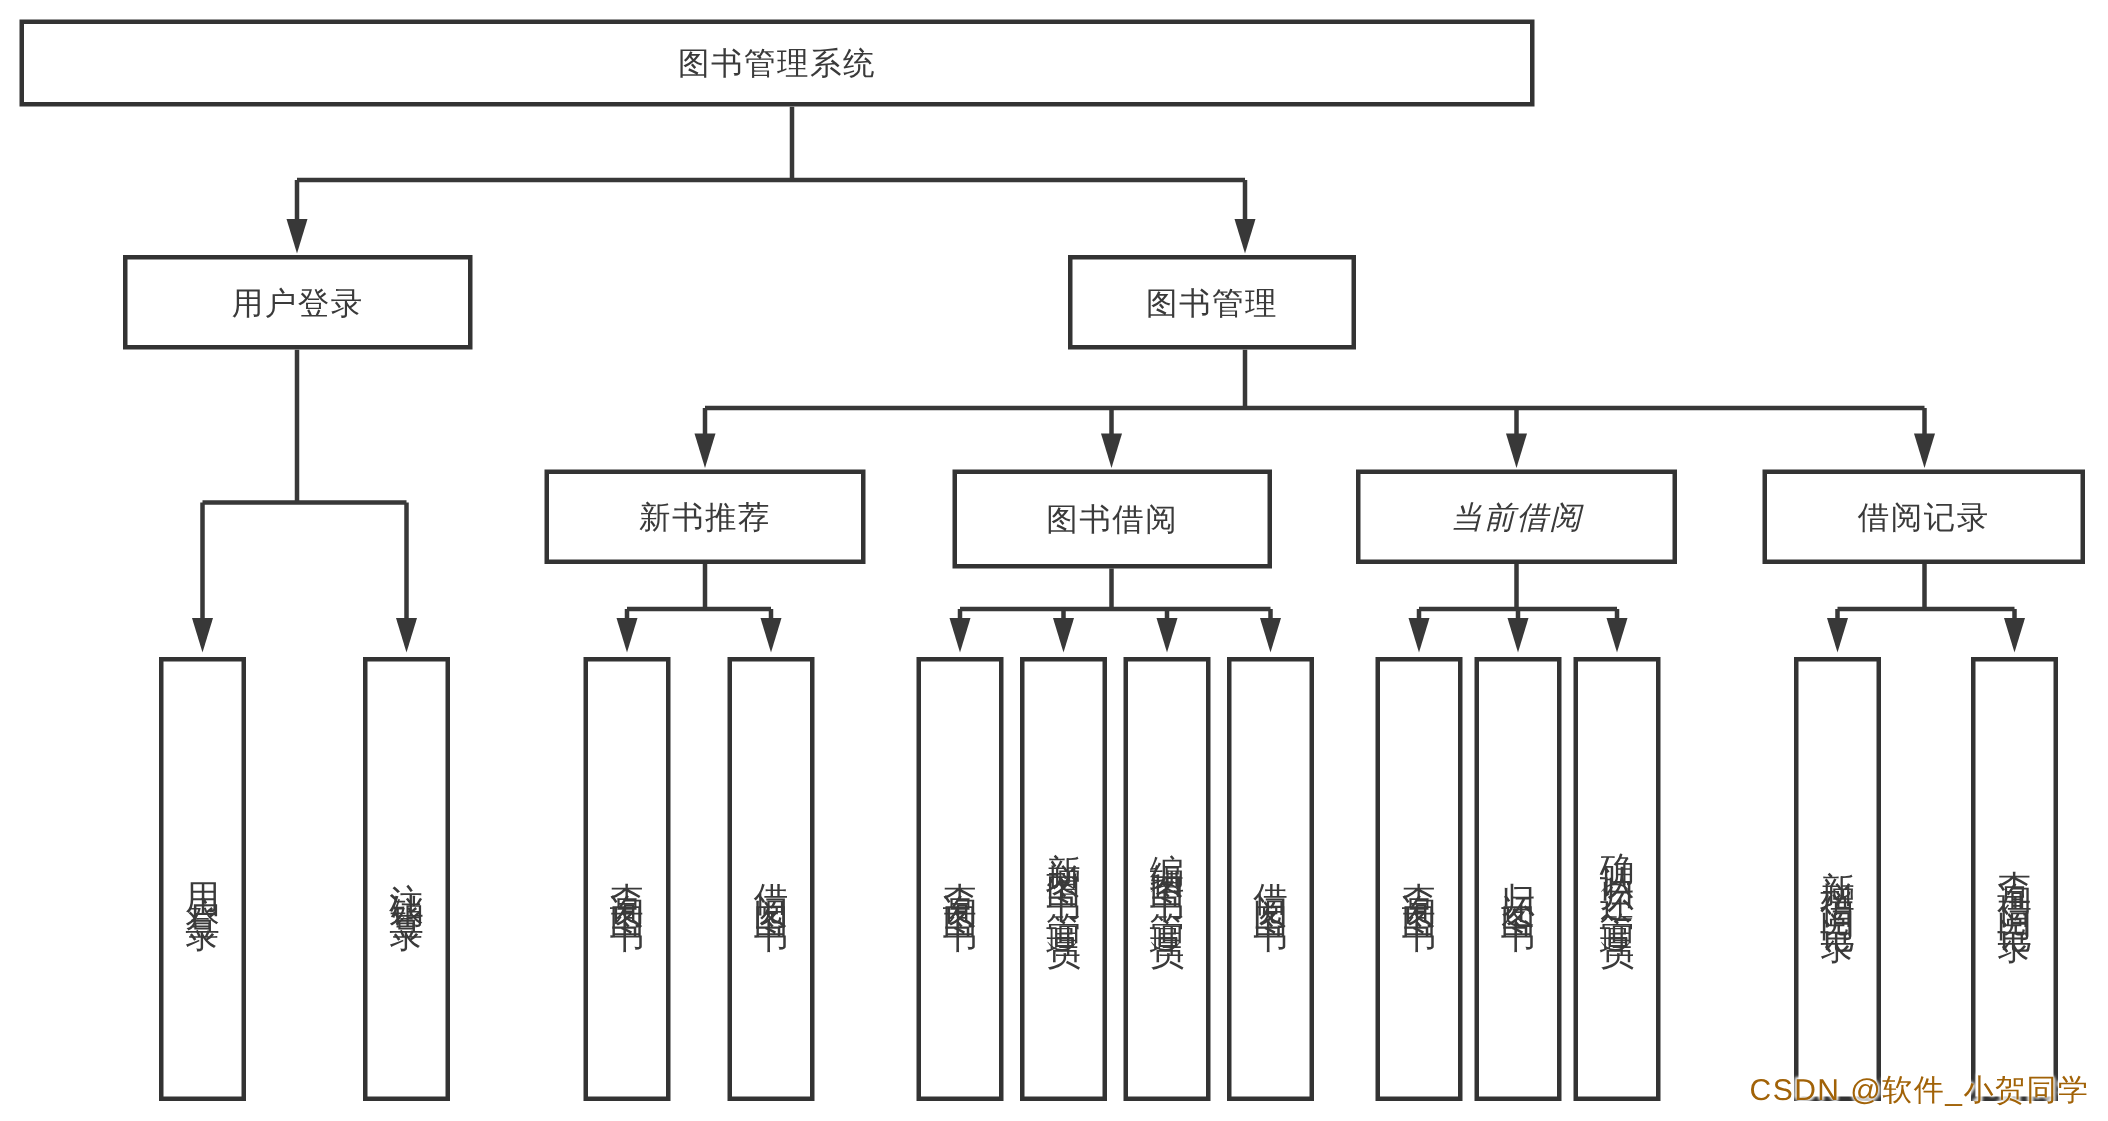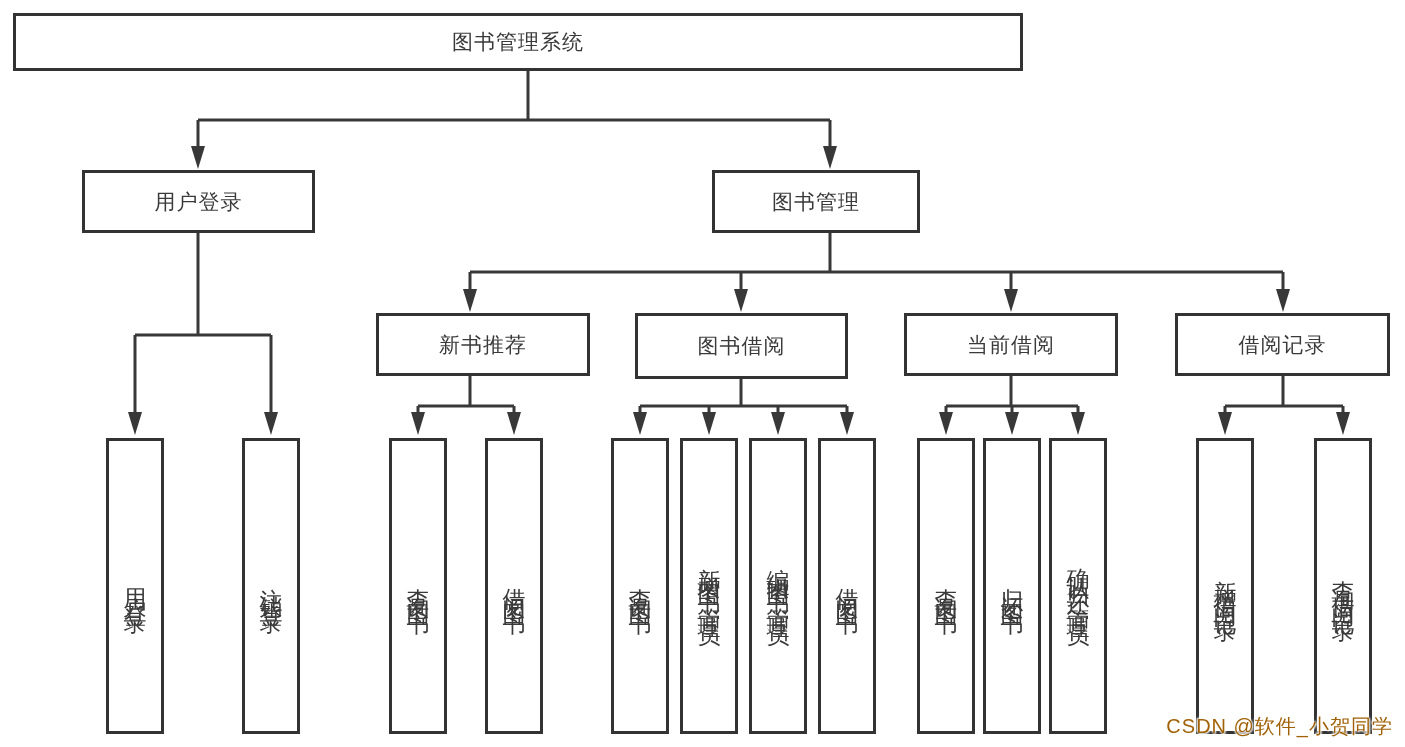--- a/index.html
+++ b/index.html
@@ -81,25 +81,25 @@
     <polygon points="1071,412 1085,412 1078,435"></polygon>
 
     <path d="M1283 376 V406 M1225 406 H1343 M1225 406 V414 M1343 406 V414"></path>
     <polygon points="1218,412 1232,412 1225,435"></polygon>
     <polygon points="1336,412 1350,412 1343,435"></polygon>
   </svg>
 
   <div class="box hbox" style="left:13px; top:13px; width:1010px; height:58px;">图书管理系统</div>
 
   <div class="box hbox" style="left:82px; top:170px; width:233px; height:63px;">用户登录</div>
-  <div class="box hbox" style="left:712px; top:170px; width:208px; height:63px;">图书管理</div>
+  <div class="box hbox" style="left:712px; top:170px; width:192px; height:63px;">图书管理</div>
 
-  <div class="box hbox" style="left:376px; top:313px; width:214px; height:63px;">新书推荐</div>
+  <div class="box hbox" style="left:363px; top:313px; width:214px; height:63px;">新书推荐</div>
   <div class="box hbox" style="left:635px; top:313px; width:213px; height:66px;">图书借阅</div>
-  <div class="box hbox" style="left:904px; top:313px; width:214px; height:63px;">当前借阅</div>
+  <div class="box hbox" style="left:904px; top:313px; width:214px; height:63px;font-style:italic;">当前借阅</div>
   <div class="box hbox" style="left:1175px; top:313px; width:215px; height:63px;">借阅记录</div>
 
   <div class="box vbox" style="left:106px; top:438px; width:58px; height:296px;">用户登录</div>
   <div class="box vbox" style="left:242px; top:438px; width:58px; height:296px;">注销登录</div>
 
   <div class="box vbox" style="left:389px; top:438px; width:58px; height:296px;">查询图书</div>
   <div class="box vbox" style="left:485px; top:438px; width:58px; height:296px;">借阅图书</div>
 
   <div class="box vbox" style="left:611px; top:438px; width:58px; height:296px;">查询图书</div>
   <div class="box vbox" style="left:680px; top:438px; width:58px; height:296px;">新增图书（管理员）</div>

